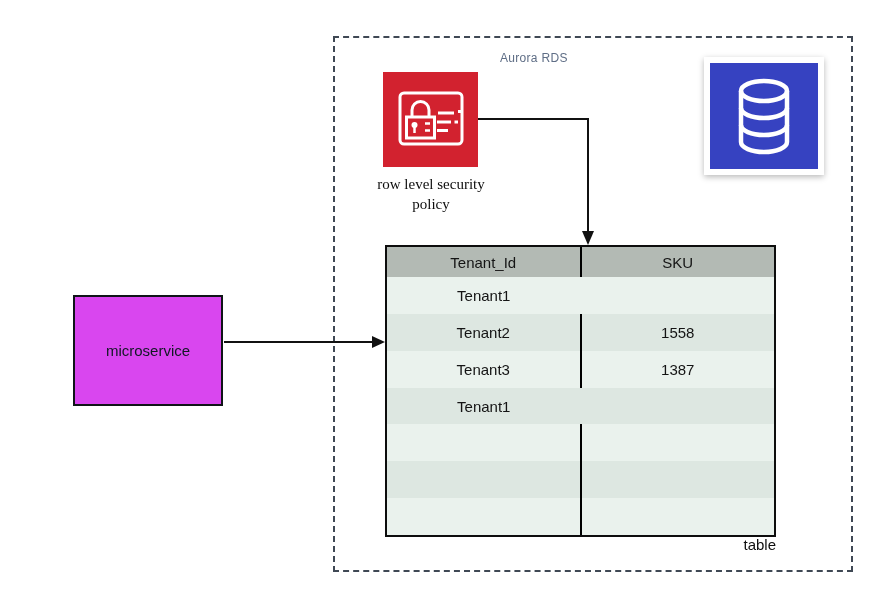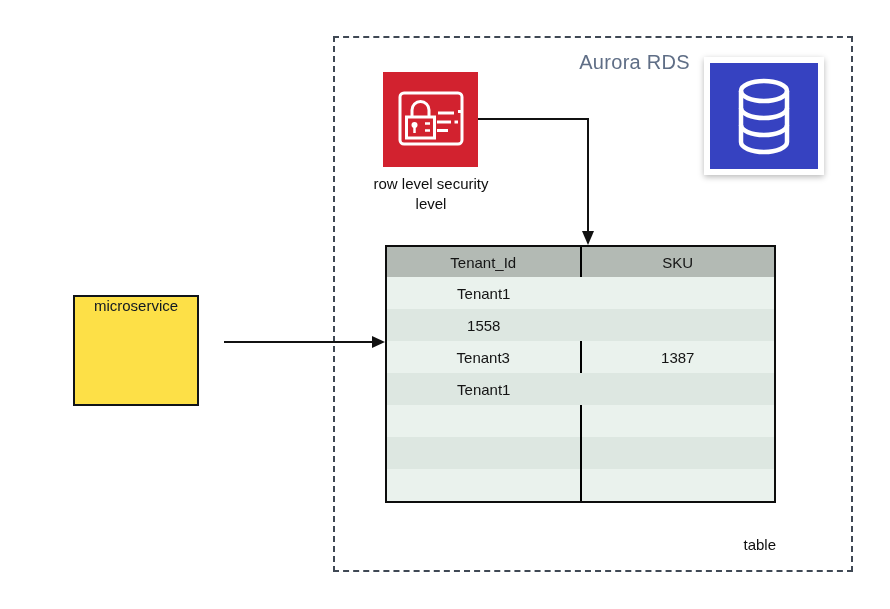--- a/index.html
+++ b/index.html
@@ -6,49 +6,49 @@
   .canvas{
     position:relative;width:890px;height:609px;background:#ffffff;overflow:hidden;
     font-family:"Liberation Sans",sans-serif;color:#111;
   }
   
   .aurora-group{
     position:absolute;left:333px;top:36px;width:516px;height:532px;
     border:2px dashed #3f4854;
   }
   .aurora-label{
-    position:absolute;left:500px;top:51px;width:190px;text-align:right;
-    font-size:20px;color:#5f6e86;letter-spacing:.3px;
+    position:absolute;left:500px;top:51px;width:190px;text-align:left;
+    font-size:12px;color:#5f6e86;letter-spacing:.3px;
   }
   
   .rls-icon{
     position:absolute;left:383px;top:72px;width:95px;height:95px;
     background:#d2222f;
   }
   .rls-label{
     position:absolute;left:345px;top:174px;width:172px;text-align:center;
-    font-size:15px;line-height:20px;color:#0e0e0e;
+    font-size:15px;line-height:20px;color:#0e0e0e;font-family:Liberation Serif, serif;
   }
   
   .db-icon{
     position:absolute;left:704px;top:57px;width:120px;height:118px;
     background:#3642c1;border:6px solid #ffffff;box-sizing:border-box;
     box-shadow:0 2px 6px rgba(0,0,0,.28);
     display:flex;align-items:center;justify-content:center;
   }
   
   .microservice{
-    position:absolute;left:73px;top:295px;width:126px;height:111px;
-    background:#fde047;border:2px solid #101418;box-sizing:border-box;
-    display:flex;align-items:flex-start;justify-content:center;
+    position:absolute;left:73px;top:295px;width:150px;height:111px;
+    background:#d946ef;border:2px solid #101418;box-sizing:border-box;
+    display:flex;align-items:center;justify-content:center;
     font-size:15px;color:#101823;
   }
   
   .db-table{
-    position:absolute;left:385px;top:245px;width:391px;height:258px;
+    position:absolute;left:385px;top:245px;width:391px;height:292px;
     border:2px solid #0d0d0d;box-sizing:border-box;
     display:flex;flex-direction:column;
   }
   .db-table .trow{flex:1;display:flex;}
   .db-table .trow.head{flex:0 0 30px;background:#b3bab4;}
   .db-table .trow:nth-child(even){background:#eaf2ed;}
   .db-table .trow:nth-child(odd):not(.head){background:#dde7e1;}
   .db-table .cell{
     width:50%;display:flex;align-items:center;justify-content:center;
     font-size:15px;color:#141414;
@@ -90,21 +90,21 @@
       <path d="M42,58.5 H47" stroke="#fff" stroke-width="2.5"></path>
       <path d="M55,41 H71" stroke="#fff" stroke-width="3"></path>
       <path d="M75,39.5 H79.5" stroke="#fff" stroke-width="3"></path>
       <path d="M54,50 H68" stroke="#fff" stroke-width="3"></path>
       <path d="M71.5,50 H75" stroke="#fff" stroke-width="3"></path>
       <path d="M54,58.5 H65" stroke="#fff" stroke-width="3"></path>
     </svg>
   </div>
   <div class="rls-label">
     <div>row level security</div>
-    <div>level</div>
+    <div>policy</div>
   </div>
 
   <div class="db-icon">
     <svg width="106" height="102" viewBox="0 0 106 102">
       <ellipse cx="53" cy="26" rx="23" ry="10" fill="none" stroke="#fff" stroke-width="4.5"></ellipse>
       <path d="M30,26 V77" fill="none" stroke="#fff" stroke-width="4.5"></path>
       <path d="M76,26 V77" fill="none" stroke="#fff" stroke-width="4.5"></path>
       <path d="M30,43 a23,10 0 0 0 46,0" fill="none" stroke="#fff" stroke-width="4.5"></path>
       <path d="M30,60 a23,10 0 0 0 46,0" fill="none" stroke="#fff" stroke-width="4.5"></path>
       <path d="M30,77 a23,10 0 0 0 46,0" fill="none" stroke="#fff" stroke-width="4.5"></path>
@@ -117,20 +117,21 @@
 
   <div class="db-table">
     <div class="trow head">
       <div class="cell">Tenant_Id</div>
       <div class="cell">SKU</div>
     </div>
     <div class="trow">
       <div class="cell">Tenant1</div>
     </div>
     <div class="trow">
+      <div class="cell">Tenant2</div>
       <div class="cell">1558</div>
     </div>
     <div class="trow">
       <div class="cell">Tenant3</div>
       <div class="cell">1387</div>
     </div>
     <div class="trow">
       <div class="cell">Tenant1</div>
     </div>
     <div class="trow">

